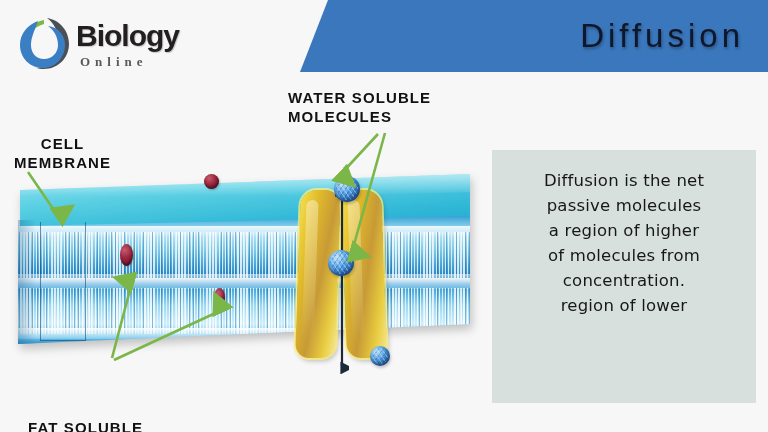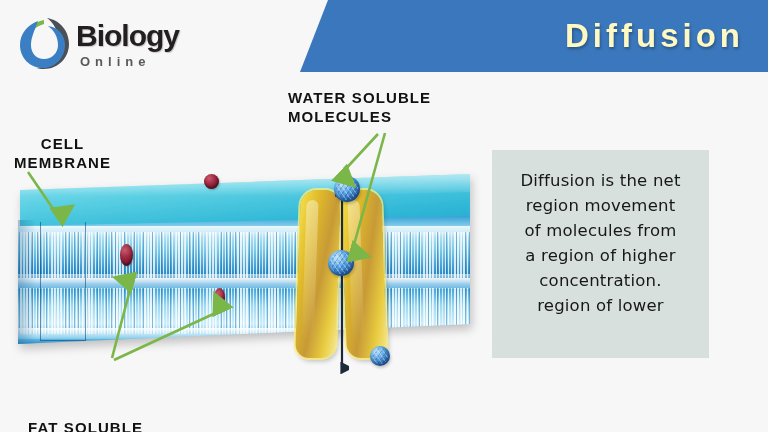--- a/index.html
+++ b/index.html
@@ -14,37 +14,37 @@
 
   
   .banner{
     position:absolute;left:300px;top:0;width:468px;height:72px;
     background:#3b77bd;
     clip-path:polygon(28px 0,468px 0,468px 72px,0 72px);
     box-shadow:0 2px 3px rgba(0,0,0,.18);
   }
   .banner-title{
     position:absolute;right:24px;top:50%;transform:translateY(-50%);
-    color:#fef9c3;font-size:33px;font-weight:bold;letter-spacing:4px;
+    color:#0f172a;font-size:33px;font-weight:normal;letter-spacing:4px;
     text-shadow:1px 2px 3px rgba(0,0,0,.30);
     white-space:nowrap;
   }
 
   
   .logo{position:absolute;left:14px;top:14px;width:250px;height:62px;}
   .logo-mark{position:absolute;left:0;top:0;width:58px;height:58px;}
   .logo-word{
     position:absolute;left:62px;top:2px;
     font-size:30px;font-weight:bold;color:#231f20;letter-spacing:-1px;
     line-height:40px;
     text-shadow:1px 1px 1px rgba(0,0,0,.20);
   }
   .logo-sub{
     position:absolute;left:66px;top:40px;
-    font-size:13px;font-weight:bold;color:#58595b;letter-spacing:5px;
+    font-size:13px;font-weight:bold;color:#58595b;letter-spacing:5px;font-family:Liberation Serif, serif;
   }
 
   
   .lbl{
     position:absolute;color:#111;font-weight:bold;
     font-size:15px;letter-spacing:1.1px;line-height:19px;
     white-space:pre-line;
   }
   .lbl-cell{left:14px;top:134px;text-align:center;}
   .lbl-water{left:288px;top:88px;width:200px;}
@@ -151,21 +151,21 @@
     position:absolute;width:13px;height:22px;border-radius:50%;
     background:radial-gradient(circle at 35% 28%,#c85a6c 0%,#9d2740 42%,#6d1128 100%);
     box-shadow:inset -1px -2px 3px rgba(0,0,0,.45),1px 1px 2px rgba(0,0,0,.25);
   }
 
   
   .arrows{position:absolute;left:0;top:0;width:768px;height:432px;pointer-events:none;}
 
   
   .defbox{
-    position:absolute;left:492px;top:150px;width:217px;height:222px;
+    position:absolute;left:492px;top:150px;width:264px;height:222px;
   }
   .defbox-bg{
     position:absolute;inset:0;background:#d7e0dc;
   }
   .deftext{
     position:absolute;left:8px;right:8px;top:18px;
     text-align:center;color:#171717;
     font-family:"DejaVu Sans",sans-serif;
     font-size:16.5px;line-height:25px;font-weight:500;
     letter-spacing:.2px;
@@ -275,21 +275,21 @@
 
   <div class="defbox">
     <svg class="defbox-bg" viewBox="0 0 232 222" preserveAspectRatio="none">
       <path d="M6,10 L16,4 L30,9 L46,3 L62,8 L80,2 L98,7 L116,1 L134,7 L152,2 L170,8 L188,3 L204,9 L218,4 L226,12
                L222,28 L228,44 L221,60 L227,78 L220,96 L227,114 L221,132 L228,150 L221,168 L227,186 L220,202 L226,214
                L212,218 L196,212 L178,219 L160,213 L142,220 L124,214 L106,220 L88,213 L70,219 L52,212 L36,218 L20,211 L8,216
                L3,200 L9,182 L2,164 L8,146 L1,128 L7,110 L2,92 L8,74 L1,56 L7,38 L2,22 Z" fill="#d7e0dc"></path>
     </svg>
     <div class="deftext">
         <div>Diffusion is the net</div>
-        <div>region movement</div>
+        <div>passive molecules</div>
+        <div>a region of higher</div>
         <div>of molecules from</div>
-        <div>a region of higher</div>
         <div>concentration.</div>
         <div>region of lower</div>
       </div>
   </div>
 
 </div>
 
 </body></html>

